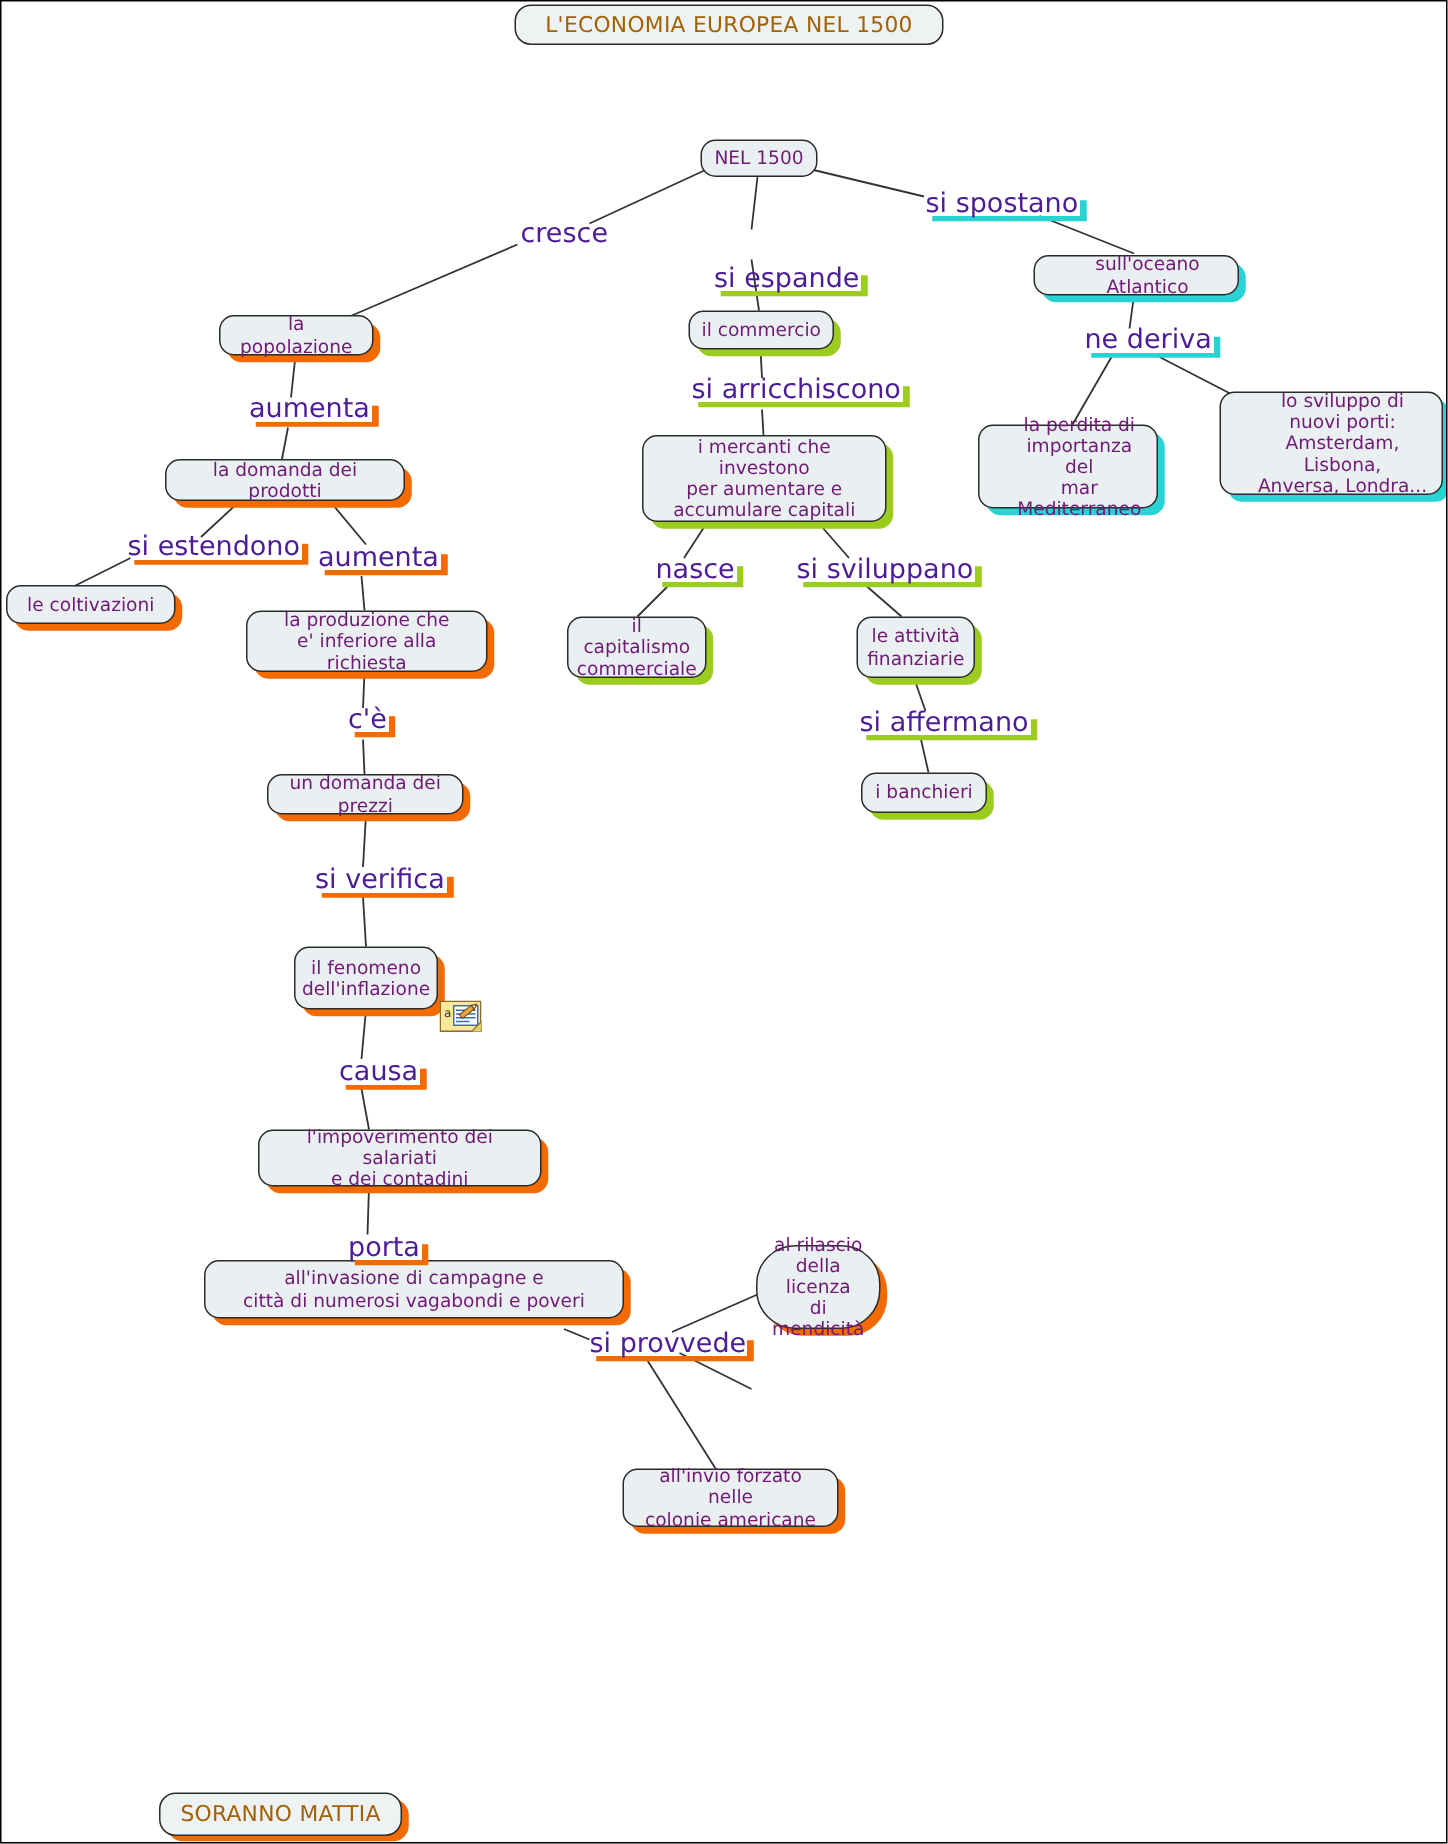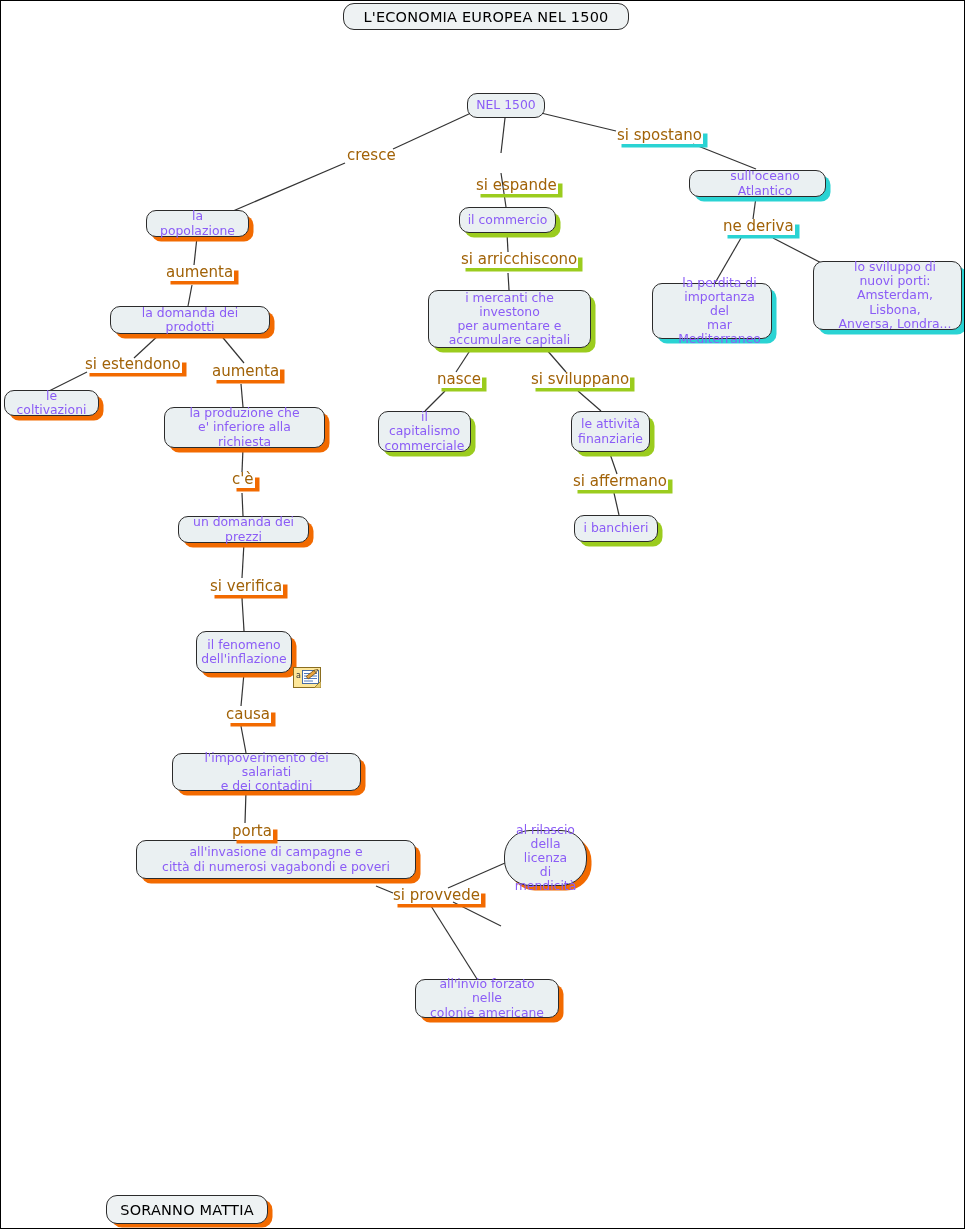--- a/index.html
+++ b/index.html
@@ -17,21 +17,21 @@
   svg#edges{position:absolute;left:0;top:0;width:963px;height:1227px;pointer-events:none;}
 
   
   .node{
     position:absolute;
     box-sizing:border-box;
     background:#eaf0f2;
     border:1.4px solid #2b2b2b;
     border-radius:10px;
     text-align:center;
-    color:#8b5cf6;
+    color:#701a75;
     font-size:12.4px;
     line-height:14.2px;
     display:flex;
     align-items:center;
     justify-content:center;
     padding:3px 7px;
     white-space:pre-line;
     z-index:5;
   }
   .node.sh-orange{box-shadow:5px 5px 0 -0.5px #f26a00;}
@@ -42,31 +42,31 @@
   
   .pill{
     position:absolute;
     box-sizing:border-box;
     background:#eef2f3;
     border:1.4px solid #2b2b2b;
     border-radius:11px;
     display:flex;align-items:center;justify-content:center;
     font-size:14.5px;
     letter-spacing:.2px;
-    color:#000000;
+    color:#a16207;
     z-index:6;
   }
   .pill.sh-orange{box-shadow:5px 4px 0 -0.5px #f26a00;}
 
   
   .lbl{
     position:absolute;
-    font-size:15px;
+    font-size:18px;
     line-height:13px;
-    color:#a16207;
+    color:#4c1d95;
     background:transparent;
     white-space:nowrap;
     padding:0 1px 2px 1px;
     z-index:7;
   }
   .lbl.u-orange{box-shadow:5px 4px 0 -0.5px #f26a00;}
   .lbl.u-green {box-shadow:5px 4px 0 -0.5px #9bcc1e;}
   .lbl.u-cyan  {box-shadow:5px 4px 0 -0.5px #2ad3d3;}
   .lbl.u-none  {box-shadow:none;}
 
@@ -140,21 +140,21 @@
   </svg>
 
   <div class="pill sh-none" style="left:342px;top:2px;width:286px;height:27px;">L'ECONOMIA EUROPEA NEL 1500</div>
 
   <div class="node sh-none" style="left:466px;top:92px;width:78px;height:25px;">NEL 1500</div>
 
   <div class="node sh-orange" style="left:145px;top:209px;width:103px;height:27px;">la popolazione</div>
 
   <div class="node sh-orange" style="left:109px;top:305px;width:160px;height:28px;">la domanda dei prodotti</div>
 
-  <div class="node sh-orange" style="left:3px;top:389px;width:95px;height:26px;">le coltivazioni</div>
+  <div class="node sh-orange" style="left:3px;top:389px;width:113px;height:26px;">le coltivazioni</div>
 
   <div class="node sh-orange" style="left:163px;top:406px;width:161px;height:41px;">la produzione che
 e' inferiore alla richiesta</div>
 
   <div class="node sh-orange" style="left:177px;top:515px;width:131px;height:27px;">un domanda dei prezzi</div>
 
   <div class="node sh-orange" style="left:195px;top:630px;width:96px;height:42px;">il fenomeno
 dell'inflazione</div>
 
   <div class="node sh-orange" style="left:151px;top:752px;width:189px;height:38px;margin-left:20px;">l'impoverimento dei salariati

